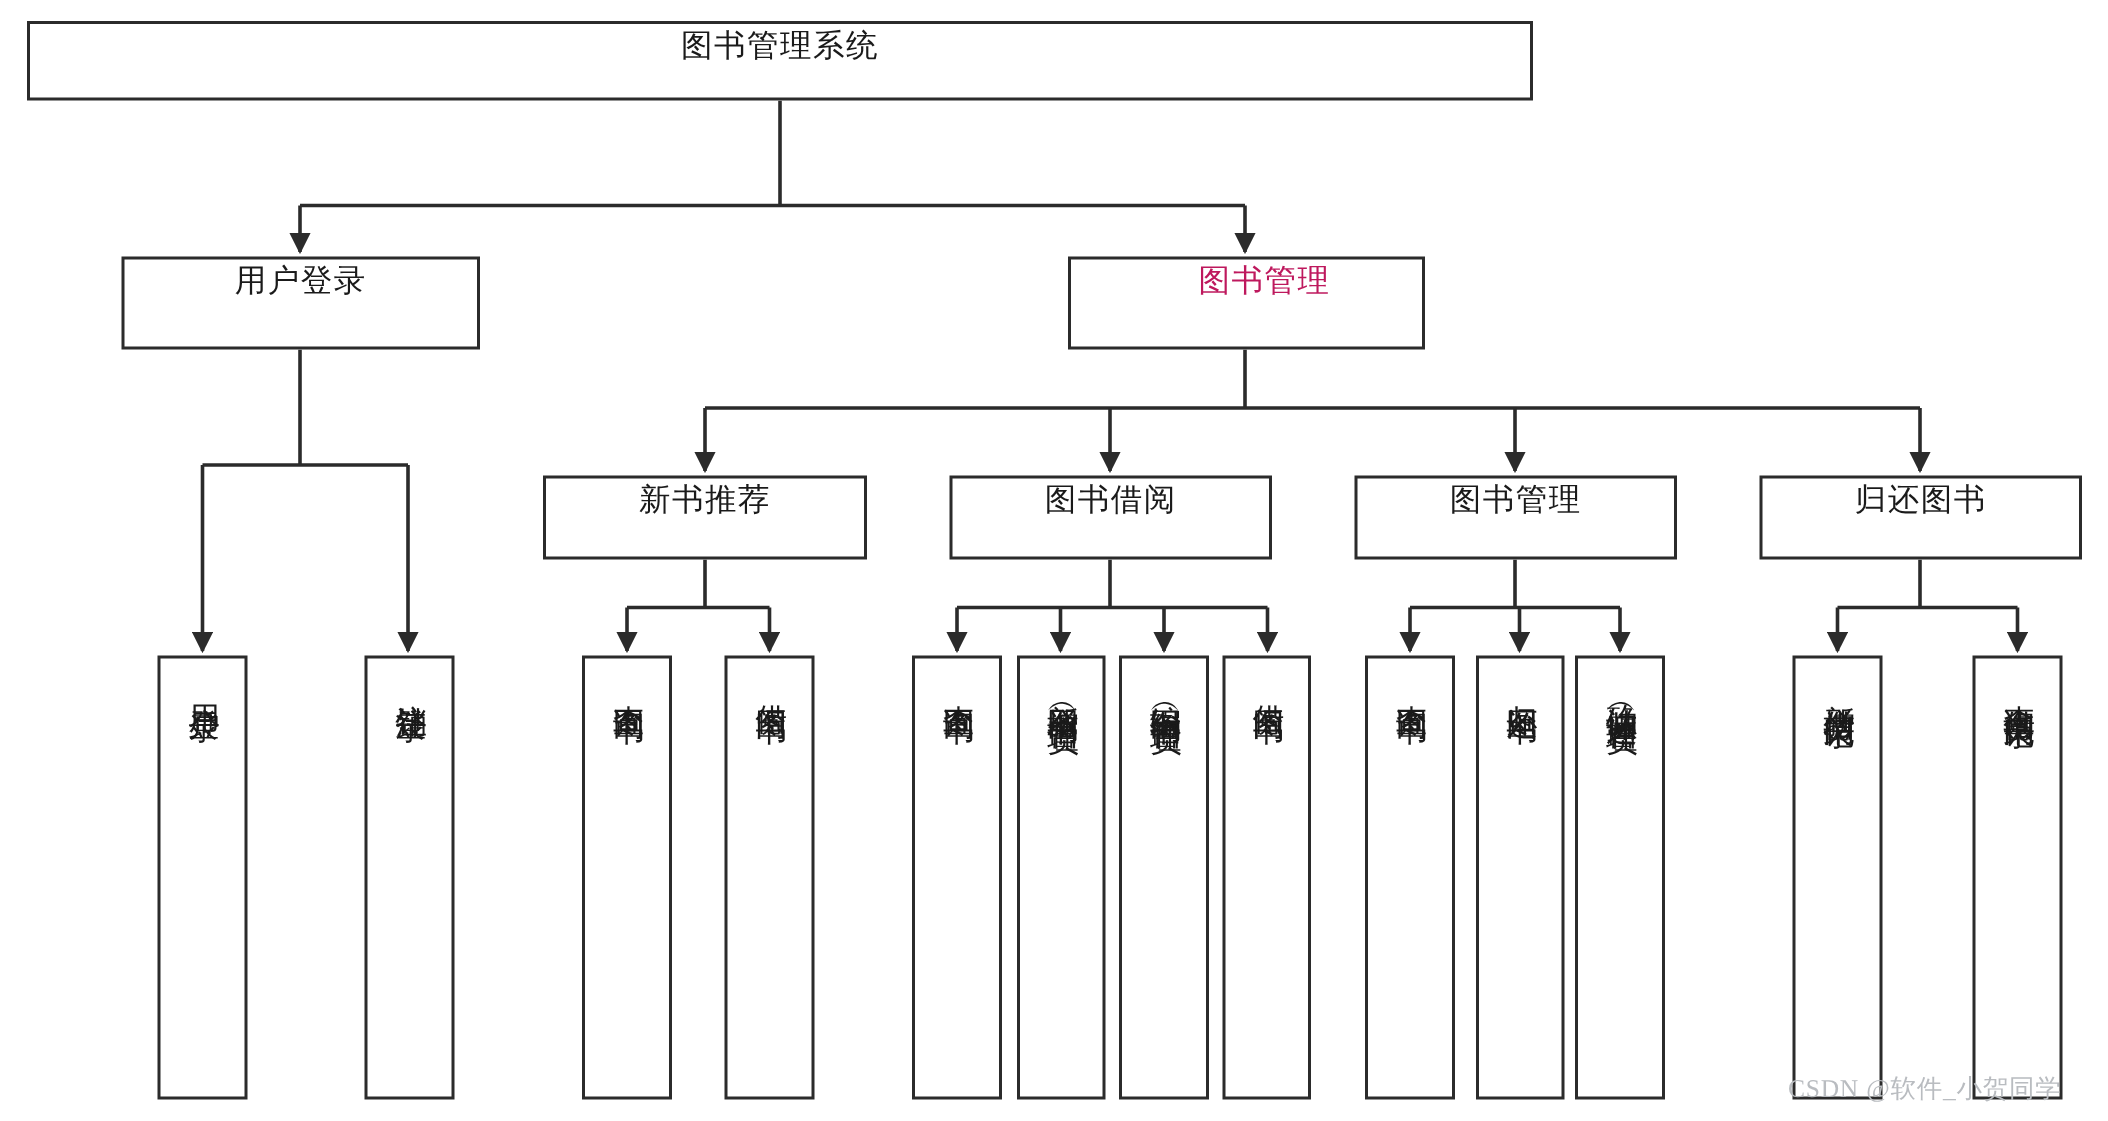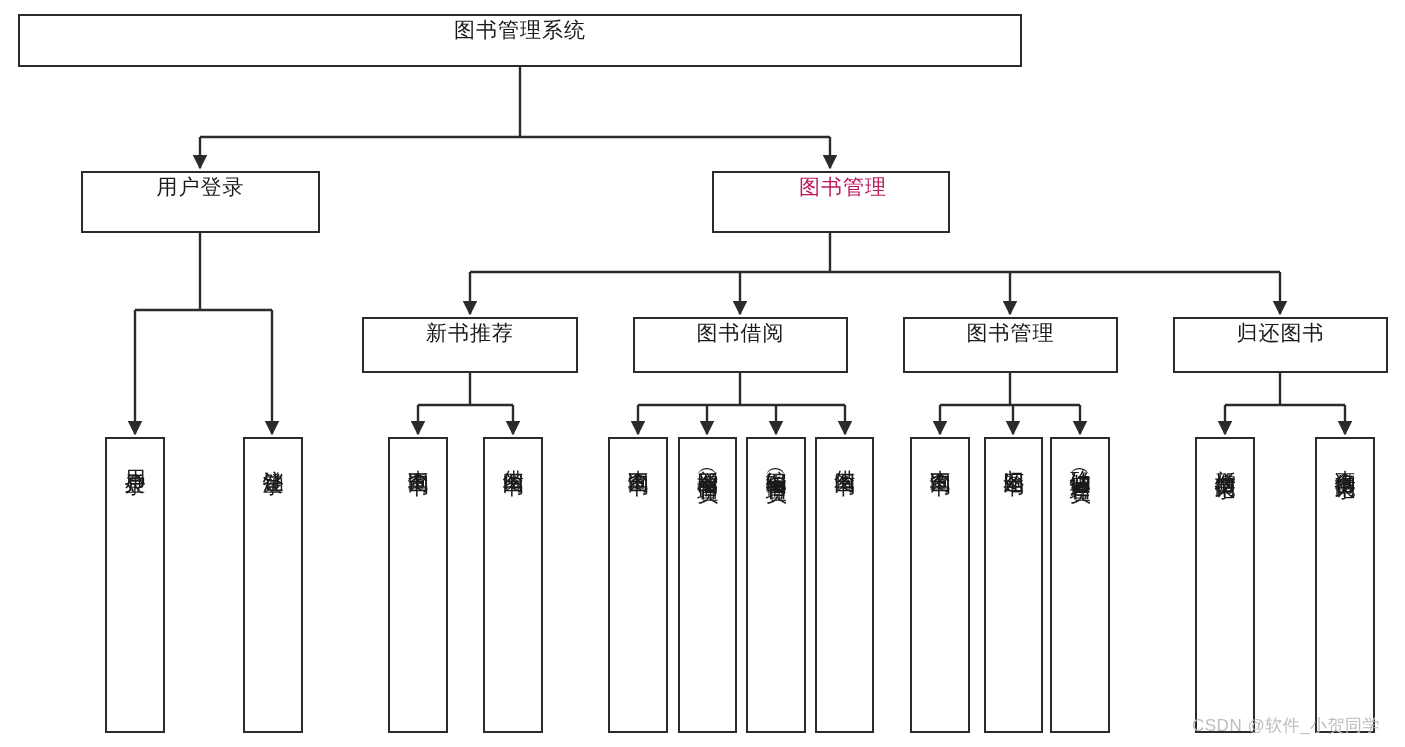--- a/index.html
+++ b/index.html
@@ -171,15 +171,15 @@
   <div class="node vertical" id="node-leaf-10" style="left: 1050px; top: 437px; width: 60px; height: 296px; border-color: rgb(43, 43, 43); background: rgb(255, 255, 255); color: rgb(26, 26, 26);">
     <span class="vlabel">确认归还（管理员）</span>
   </div>
   <div class="node vertical" id="node-leaf-11" style="left: 1195px; top: 437px; width: 60px; height: 296px; border-color: rgb(43, 43, 43); background: rgb(255, 255, 255); color: rgb(26, 26, 26);">
     <span class="vlabel">新增借阅记录</span>
   </div>
   <div class="node vertical" id="node-leaf-12" style="left: 1315px; top: 437px; width: 60px; height: 296px; border-color: rgb(43, 43, 43); background: rgb(255, 255, 255); color: rgb(26, 26, 26);">
     <span class="vlabel">查询借阅记录</span>
   </div>
 
-  <div class="watermark" id="watermark" style="left: 1192px; top: 714px; color: rgb(185, 188, 192);">CSDN @软件_小贺同学</div>
+  <div class="watermark" id="watermark" style="left: 1192px; top: 714px; color: rgb(185, 188, 192); font-family: Liberation Serif, serif;">CSDN @软件_小贺同学</div>
 
 </div>
 
 </body></html>

